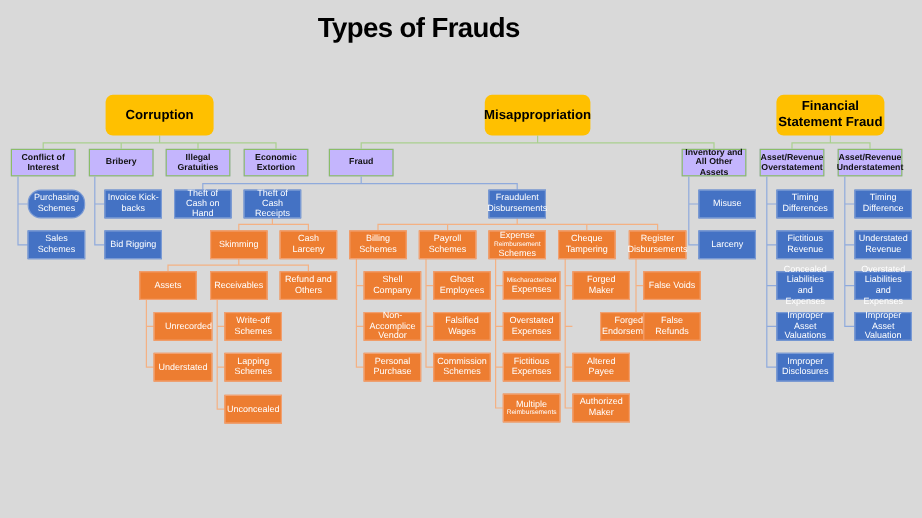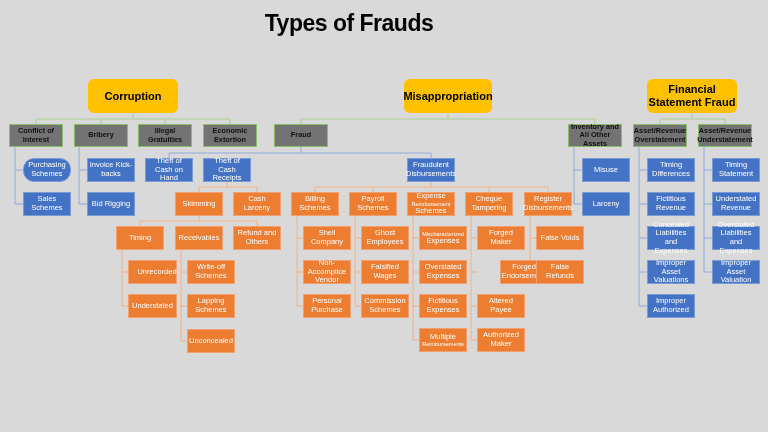--- a/index.html
+++ b/index.html
@@ -1,20 +1,20 @@
 <!DOCTYPE html>
 <html><head>
 <meta charset="utf-8">
 <style>
   html,body{margin:0;padding:0;}
   body{width:768px;height:432px;background:#d9d9d9;position:relative;overflow:hidden;font-family:"Liberation Sans",sans-serif;}
   .title{position:absolute;left:0;width:698px;top:10px;text-align:center;font-size:23px;font-weight:bold;color:#000;letter-spacing:-0.5px;}
   .node{position:absolute;display:flex;align-items:center;justify-content:center;text-align:center;box-sizing:border-box;line-height:1.15;padding:0 1px;}
   .root{background:#ffc000;color:#000;border-radius:6px;font-weight:bold;font-size:11px;}
-  .green{background:#737373;color:#111;font-weight:bold;font-size:7.3px;border:1px solid #8bbd68;}
+  .green{background:#c4b5fd;color:#111;font-weight:bold;font-size:7.3px;border:1px solid #8bbd68;}
   .blue{background:#4472c4;color:#fff;font-size:7.5px;border:1px solid #7a9ad4;}
   .orange{background:#ed7d31;color:#fff;font-size:7.5px;border:1px solid #f2a070;}
   .sm{font-size:5.5px;}
   svg.lines{position:absolute;left:0;top:0;}
 </style>
 </head>
 <body>
 
 <div class="title">Types of Frauds</div>
 
@@ -60,21 +60,21 @@
 <div class="node blue" style="left:87px;top:158px;width:48px;height:24px;">Invoice Kick-backs</div>
 <div class="node blue" style="left:87px;top:192px;width:48px;height:24px;">Bid Rigging</div>
 <div class="node green" style="left:138px;top:124px;width:54px;height:23px;">Illegal Gratuities</div>
 <div class="node green" style="left:203px;top:124px;width:54px;height:23px;">Economic Extortion</div>
 
 <div class="node green" style="left:274px;top:124px;width:54px;height:23px;">Fraud</div>
 <div class="node blue" style="left:145px;top:158px;width:48px;height:24px;">Theft of Cash on Hand</div>
 <div class="node blue" style="left:203px;top:158px;width:48px;height:24px;">Theft of Cash Receipts</div>
 <div class="node orange" style="left:175px;top:192px;width:48px;height:24px;">Skimming</div>
 <div class="node orange" style="left:233px;top:192px;width:48px;height:24px;">Cash Larceny</div>
-<div class="node orange" style="left:116px;top:226px;width:48px;height:24px;">Timing</div>
+<div class="node orange" style="left:116px;top:226px;width:48px;height:24px;">Assets</div>
 <div class="node orange" style="left:128px;top:260px;width:49px;height:24px;padding-left:10px;">Unrecorded</div>
 <div class="node orange" style="left:128px;top:294px;width:49px;height:24px;">Understated</div>
 <div class="node orange" style="left:175px;top:226px;width:48px;height:24px;">Receivables</div>
 <div class="node orange" style="left:187px;top:260px;width:48px;height:24px;">Write-off Schemes</div>
 <div class="node orange" style="left:187px;top:294px;width:48px;height:24px;">Lapping Schemes</div>
 <div class="node orange" style="left:187px;top:329px;width:48px;height:24px;">Unconcealed</div>
 <div class="node orange" style="left:233px;top:226px;width:48px;height:24px;">Refund and Others</div>
 
 <div class="node blue" style="left:407px;top:158px;width:48px;height:24px;">Fraudulent Disbursements</div>
 <div class="node orange" style="left:291px;top:192px;width:48px;height:24px;">Billing Schemes</div>
@@ -114,19 +114,19 @@
 
 <div class="node green" style="left:568px;top:124px;width:54px;height:23px;">Inventory and All Other Assets</div>
 <div class="node blue" style="left:582px;top:158px;width:48px;height:24px;">Misuse</div>
 <div class="node blue" style="left:582px;top:192px;width:48px;height:24px;">Larceny</div>
 
 <div class="node green" style="left:633px;top:124px;width:54px;height:23px;">Asset/Revenue Overstatement</div>
 <div class="node blue" style="left:647px;top:158px;width:48px;height:24px;">Timing Differences</div>
 <div class="node blue" style="left:647px;top:192px;width:48px;height:24px;">Fictitious Revenue</div>
 <div class="node blue" style="left:647px;top:226px;width:48px;height:24px;">Concealed Liabilities and Expenses</div>
 <div class="node blue" style="left:647px;top:260px;width:48px;height:24px;">Improper Asset Valuations</div>
-<div class="node blue" style="left:647px;top:294px;width:48px;height:24px;">Improper Authorized</div>
+<div class="node blue" style="left:647px;top:294px;width:48px;height:24px;">Improper Disclosures</div>
 
 <div class="node green" style="left:698px;top:124px;width:54px;height:23px;">Asset/Revenue Understatement</div>
-<div class="node blue" style="left:712px;top:158px;width:48px;height:24px;">Timing Statement</div>
+<div class="node blue" style="left:712px;top:158px;width:48px;height:24px;">Timing Difference</div>
 <div class="node blue" style="left:712px;top:192px;width:48px;height:24px;">Understated Revenue</div>
 <div class="node blue" style="left:712px;top:226px;width:48px;height:24px;">Overstated Liabilities and Expenses</div>
 <div class="node blue" style="left:712px;top:260px;width:48px;height:24px;">Improper Asset Valuation</div>
 
 </body></html>

